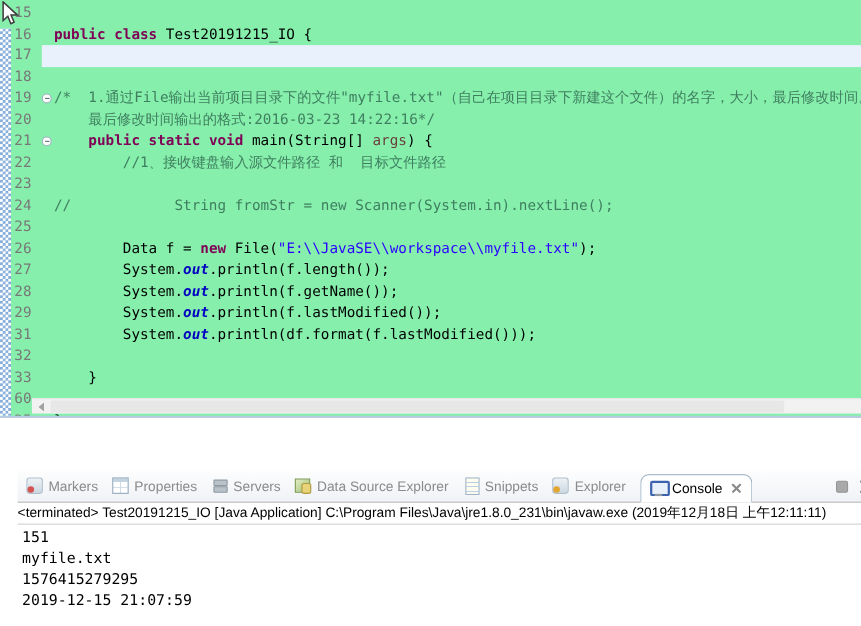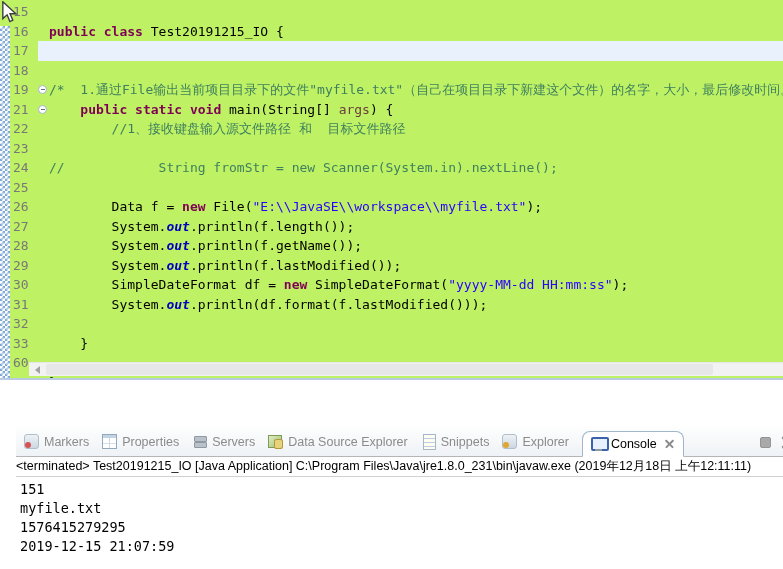--- a/index.html
+++ b/index.html
@@ -1,20 +1,20 @@
 <!DOCTYPE html>
 <html><head>
 <meta charset="utf-8">
 <style>
   * { margin:0; padding:0; box-sizing:border-box; }
   body { background:#fff; font-family:"Liberation Sans", sans-serif; }
   .screen { position:relative; width:783px; height:569px; background:#fff; overflow:hidden; }
 
   
-  .editor { position:relative; width:783px; height:380px; background:#bef264; border-bottom:2px solid #b9cbe0; overflow:hidden; }
+  .editor { position:relative; width:783px; height:380px; background:#86efac; border-bottom:2px solid #b9cbe0; overflow:hidden; }
   .checker { position:absolute; left:0; top:26px; width:10px; height:392px; background-color:#fff;
     background-image:
       linear-gradient(45deg,#7ba7d7 25%,transparent 25%,transparent 75%,#7ba7d7 75%),
       linear-gradient(45deg,#7ba7d7 25%,transparent 25%,transparent 75%,#7ba7d7 75%);
     background-size:5px 5px; background-position:0 0,2.5px 2.5px; }
   .rows { position:absolute; left:0; top:2px; right:0; font-family:"DejaVu Sans Mono", monospace; font-size:13px; }
   .crow { display:flex; height:19.5px; line-height:19.5px; align-items:stretch; }
   .lnum { width:38px; flex:0 0 38px; padding-left:13px; color:#787878; }
   .linebody { display:flex; flex:1; min-width:0; }
   .fold { width:11px; flex:0 0 11px; position:relative; }
@@ -121,20 +121,27 @@
         <div class="crow">
           <span class="lnum">19</span>
           <span class="linebody">
             <span class="fold">
               <span class="foldglyph"></span>
             </span>
             <span class="codetext"><span class="seg-cm">/*  1.通过File输出当前项目目录下的文件"myfile.txt"（自己在项目目录下新建这个文件）的名字，大小，最后修改时间。</span></span>
           </span>
         </div>
         <div class="crow">
+          <span class="lnum">20</span>
+          <span class="linebody">
+            <span class="fold"></span>
+            <span class="codetext"><span class="seg-cm">    最后修改时间输出的格式:2016-03-23 14:22:16*/</span></span>
+          </span>
+        </div>
+        <div class="crow">
           <span class="lnum">21</span>
           <span class="linebody">
             <span class="fold">
               <span class="foldglyph"></span>
             </span>
             <span class="codetext"><span class="seg-pl">    </span><span class="seg-kw">public</span><span class="seg-pl"> </span><span class="seg-kw">static</span><span class="seg-pl"> </span><span class="seg-kw">void</span><span class="seg-pl"> main(String[] </span><span class="seg-prm">args</span><span class="seg-pl">) {</span></span>
           </span>
         </div>
         <div class="crow">
           <span class="lnum">22</span>
@@ -183,27 +190,20 @@
           <span class="linebody">
             <span class="fold"></span>
             <span class="codetext"><span class="seg-pl">        System.</span><span class="seg-fld">out</span><span class="seg-pl">.println(f.getName());</span></span>
           </span>
         </div>
         <div class="crow">
           <span class="lnum">29</span>
           <span class="linebody">
             <span class="fold"></span>
             <span class="codetext"><span class="seg-pl">        System.</span><span class="seg-fld">out</span><span class="seg-pl">.println(f.lastModified());</span></span>
-          </span>
-        </div>
-        <div class="crow">
-          <span class="lnum">30</span>
-          <span class="linebody">
-            <span class="fold"></span>
-            <span class="codetext"><span class="seg-pl">        SimpleDateFormat df = </span><span class="seg-kw">new</span><span class="seg-pl"> SimpleDateFormat(</span><span class="seg-str">"yyyy-MM-dd HH:mm:ss"</span><span class="seg-pl">);</span></span>
           </span>
         </div>
         <div class="crow">
           <span class="lnum">31</span>
           <span class="linebody">
             <span class="fold"></span>
             <span class="codetext"><span class="seg-pl">        System.</span><span class="seg-fld">out</span><span class="seg-pl">.println(df.format(f.lastModified()));</span></span>
           </span>
         </div>
         <div class="crow">

